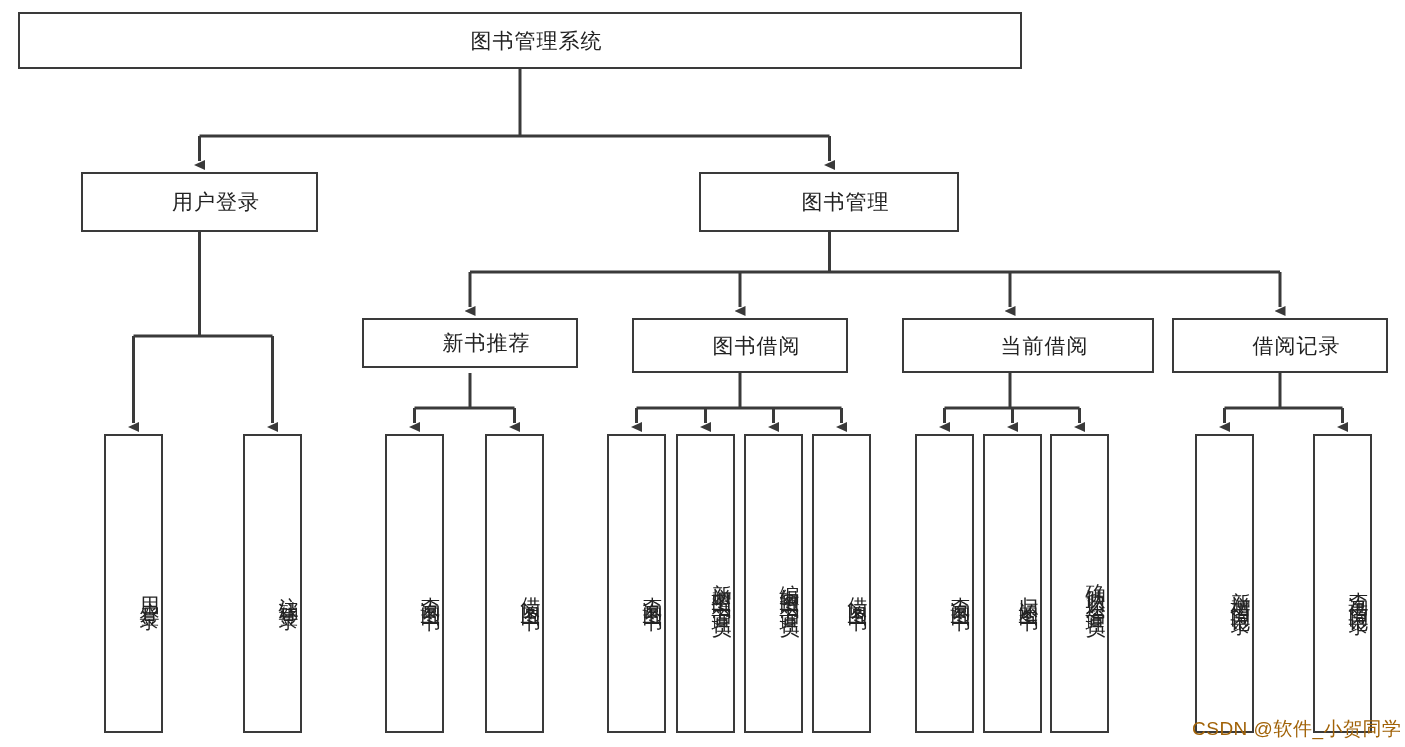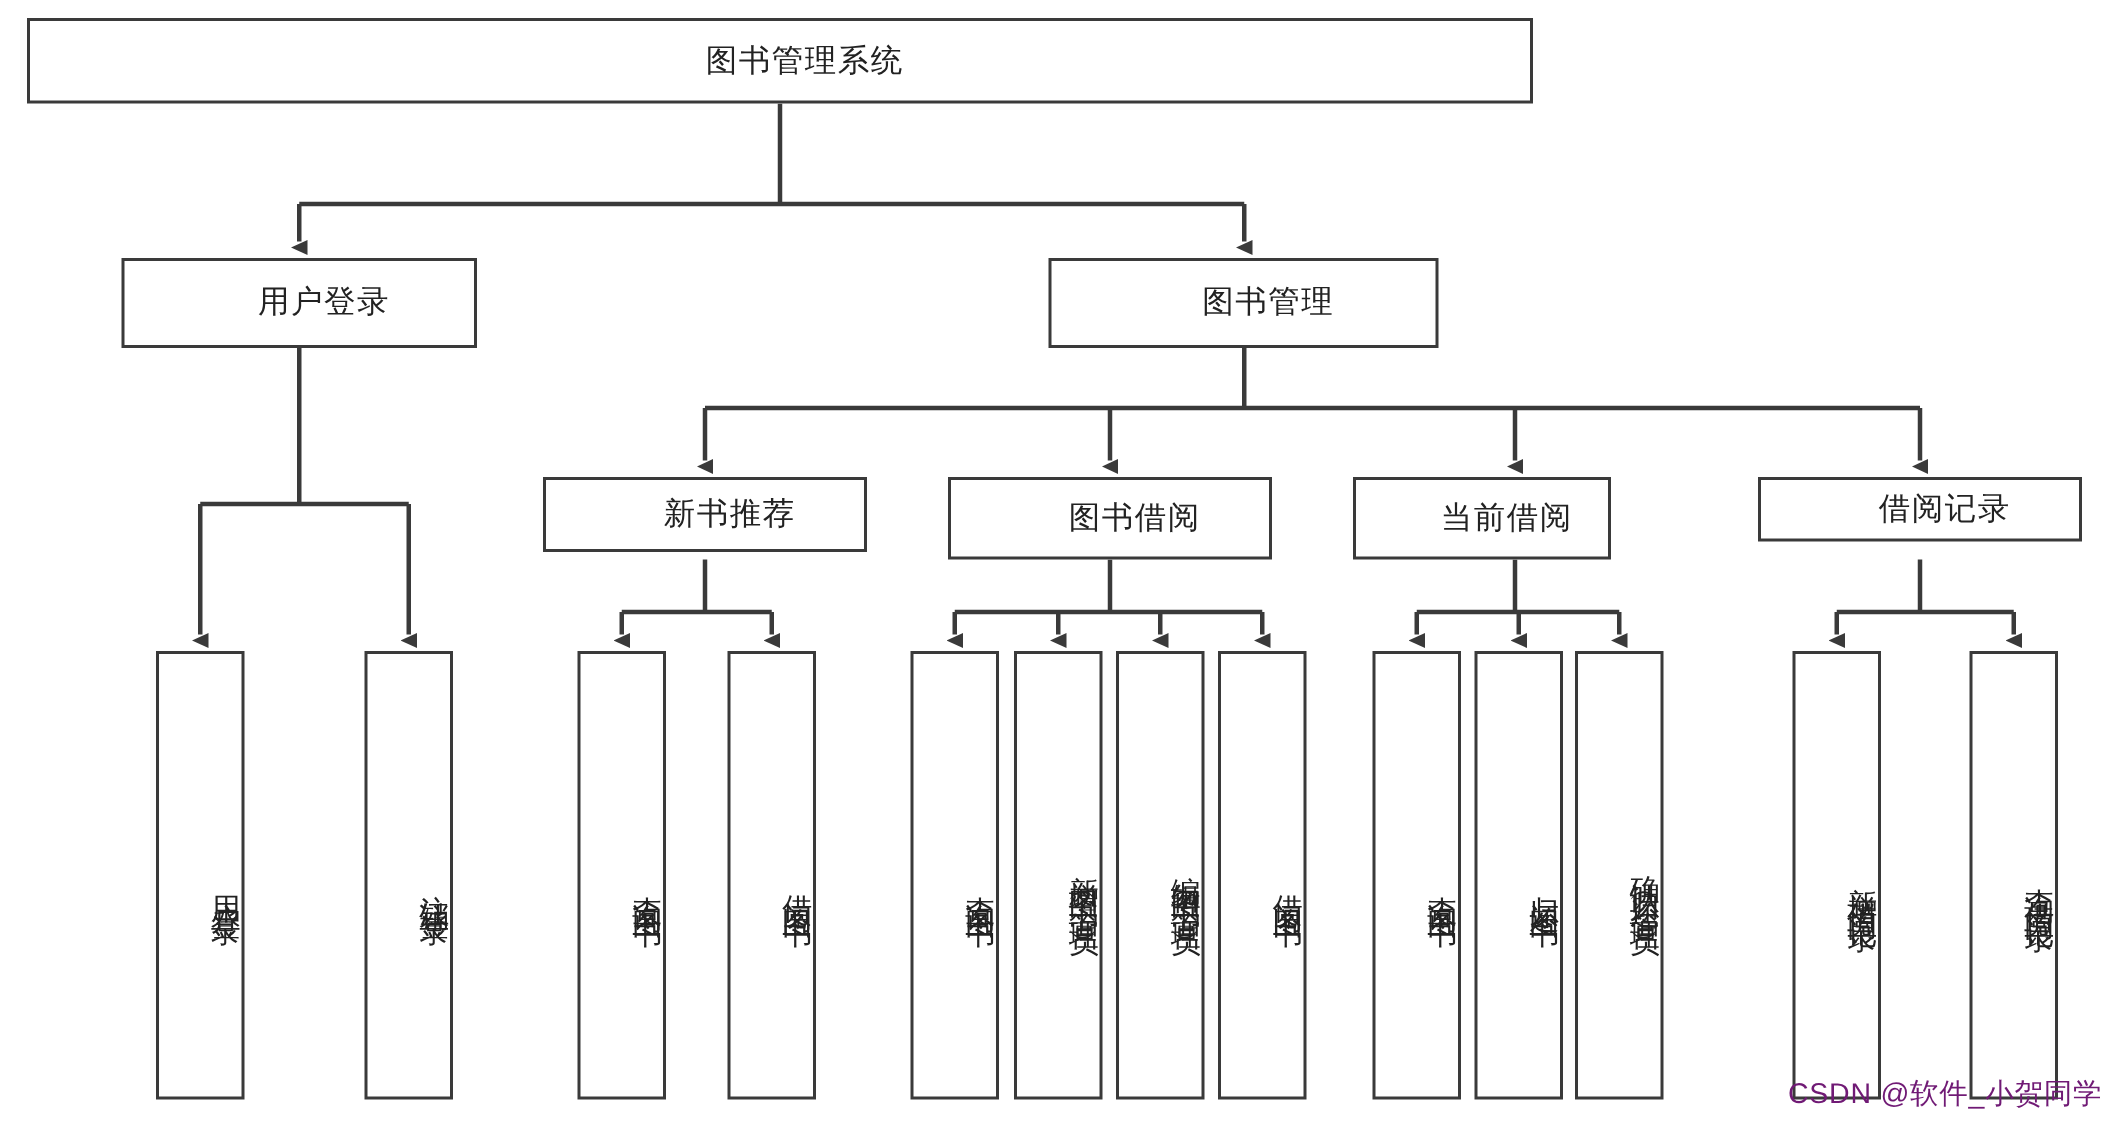--- a/index.html
+++ b/index.html
@@ -47,21 +47,21 @@
     text-orientation: upright;
     font-size: 20px;
     letter-spacing: 5px;
     line-height: 1.1;
     padding-top: 14px;
     align-items: flex-start;
     justify-content: center;
   }
   .watermark {
     position: absolute;
-    color: #701a75;
+    color: #a16207;
     font-size: 19px;
     letter-spacing: 0.5px;
     white-space: nowrap;
     user-select: none;
   }
 </style>
 </head>
 <body>
 
 <div id="canvas">
@@ -118,24 +118,24 @@
       </div>
       <div class="node horiz" style="left: 699px; top: 172px; width: 260px; height: 60px;">
         <span>图书管理</span>
       </div>
       <div class="node horiz" style="left: 362px; top: 318px; width: 216px; height: 50px;">
         <span>新书推荐</span>
       </div>
       <div class="node horiz" style="left: 632px; top: 318px; width: 216px; height: 55px;">
         <span>图书借阅</span>
       </div>
-      <div class="node horiz" style="left: 902px; top: 318px; width: 172px; height: 55px;">
+      <div class="node horiz" style="left: 902px; top: 318px; width: 252px; height: 55px;">
         <span>当前借阅</span>
       </div>
-      <div class="node horiz" style="left: 1172px; top: 318px; width: 216px; height: 43px;">
+      <div class="node horiz" style="left: 1172px; top: 318px; width: 216px; height: 55px;">
         <span>借阅记录</span>
       </div>
       <div class="node vert" style="left: 104px; top: 434px; width: 59px; height: 299px;">
         <span>用户登录</span>
       </div>
       <div class="node vert" style="left: 243px; top: 434px; width: 59px; height: 299px;">
         <span>注销登录</span>
       </div>
       <div class="node vert" style="left: 385px; top: 434px; width: 59px; height: 299px;">
         <span>查询图书</span>

